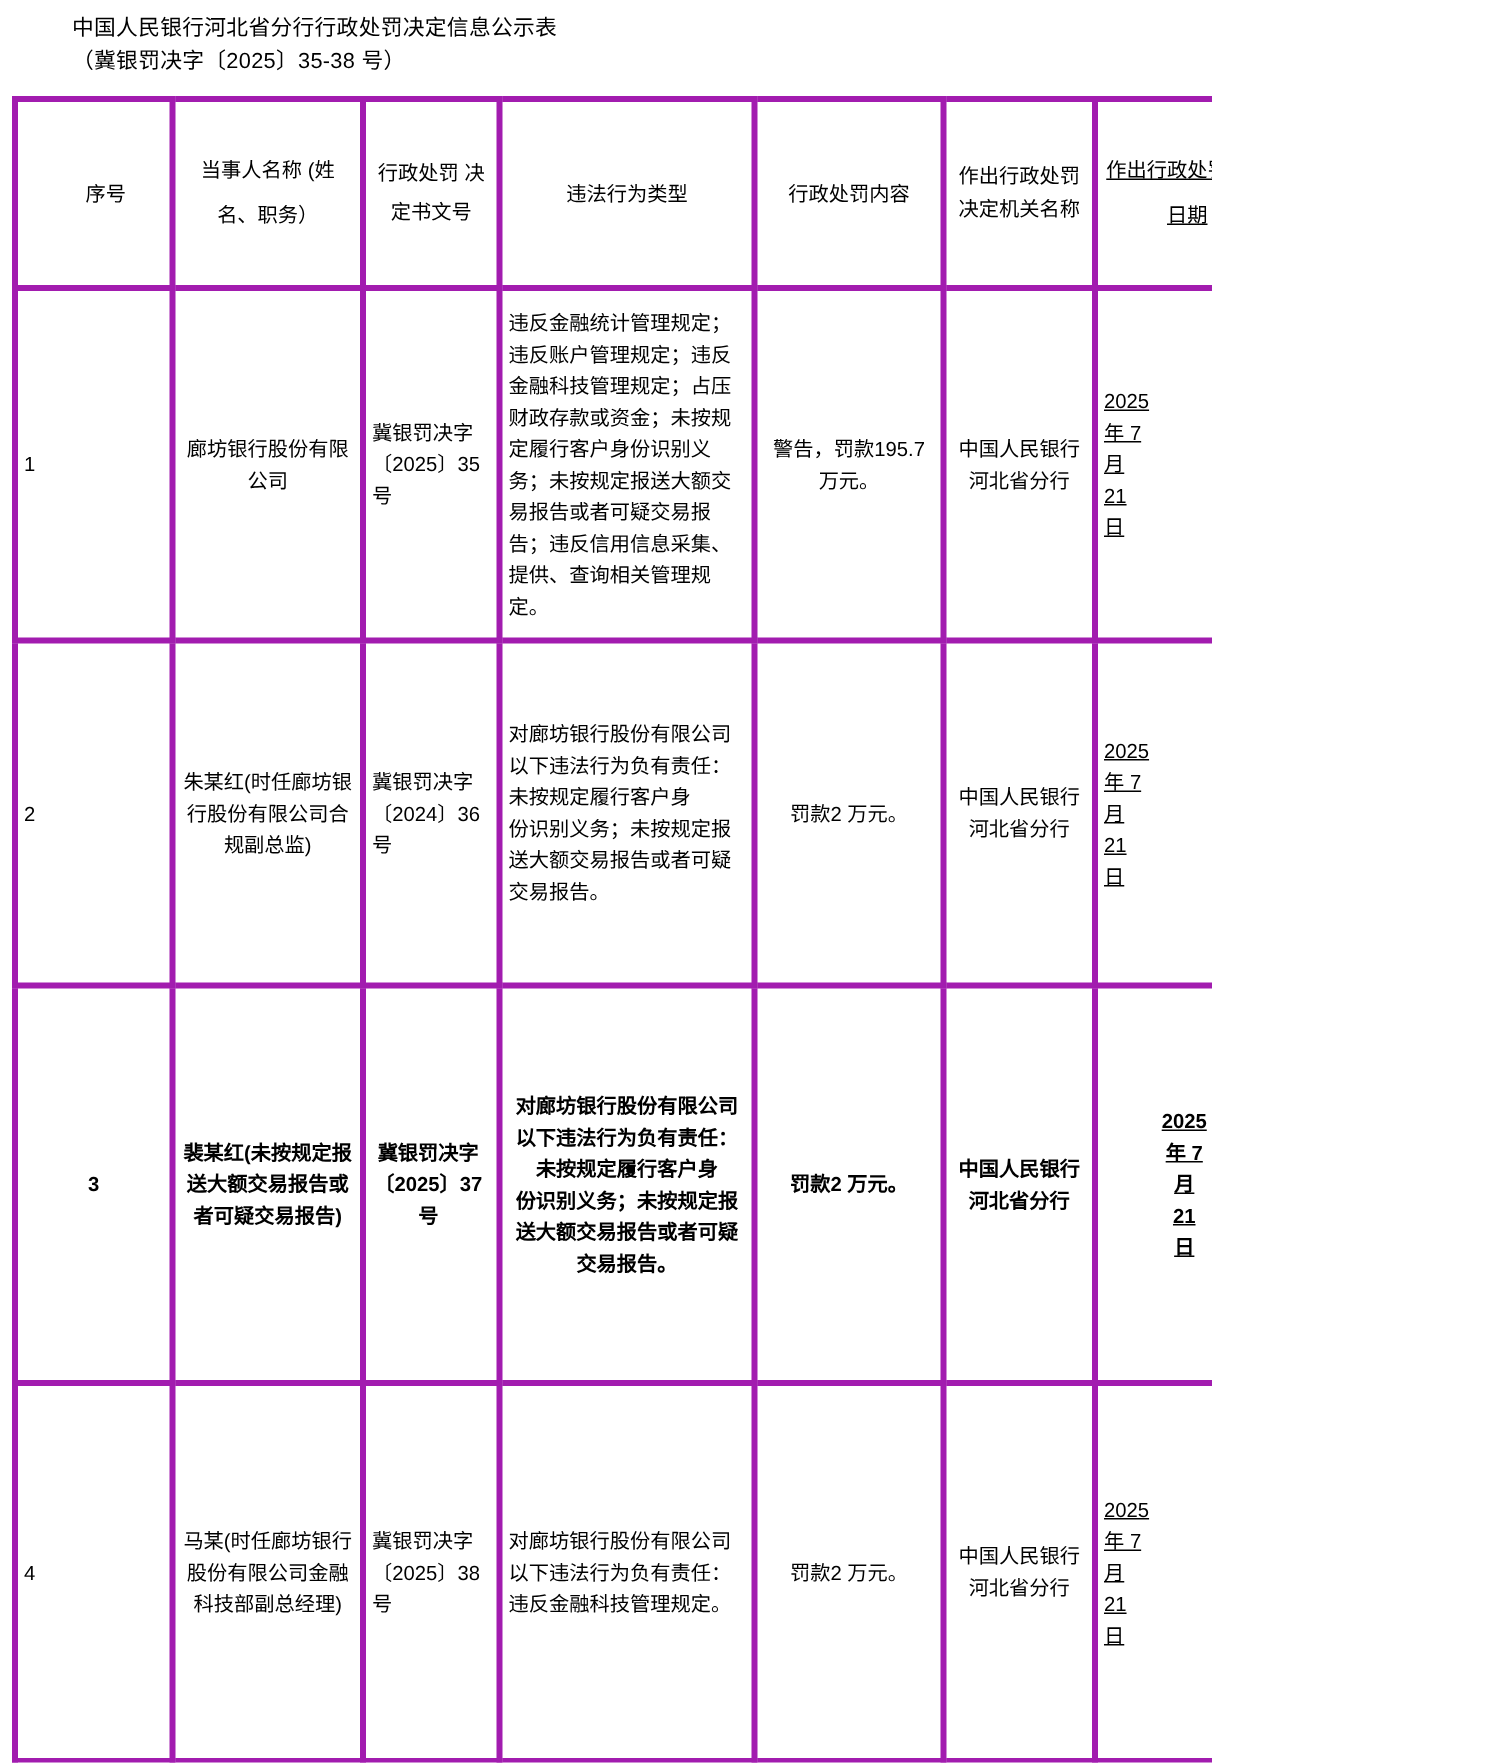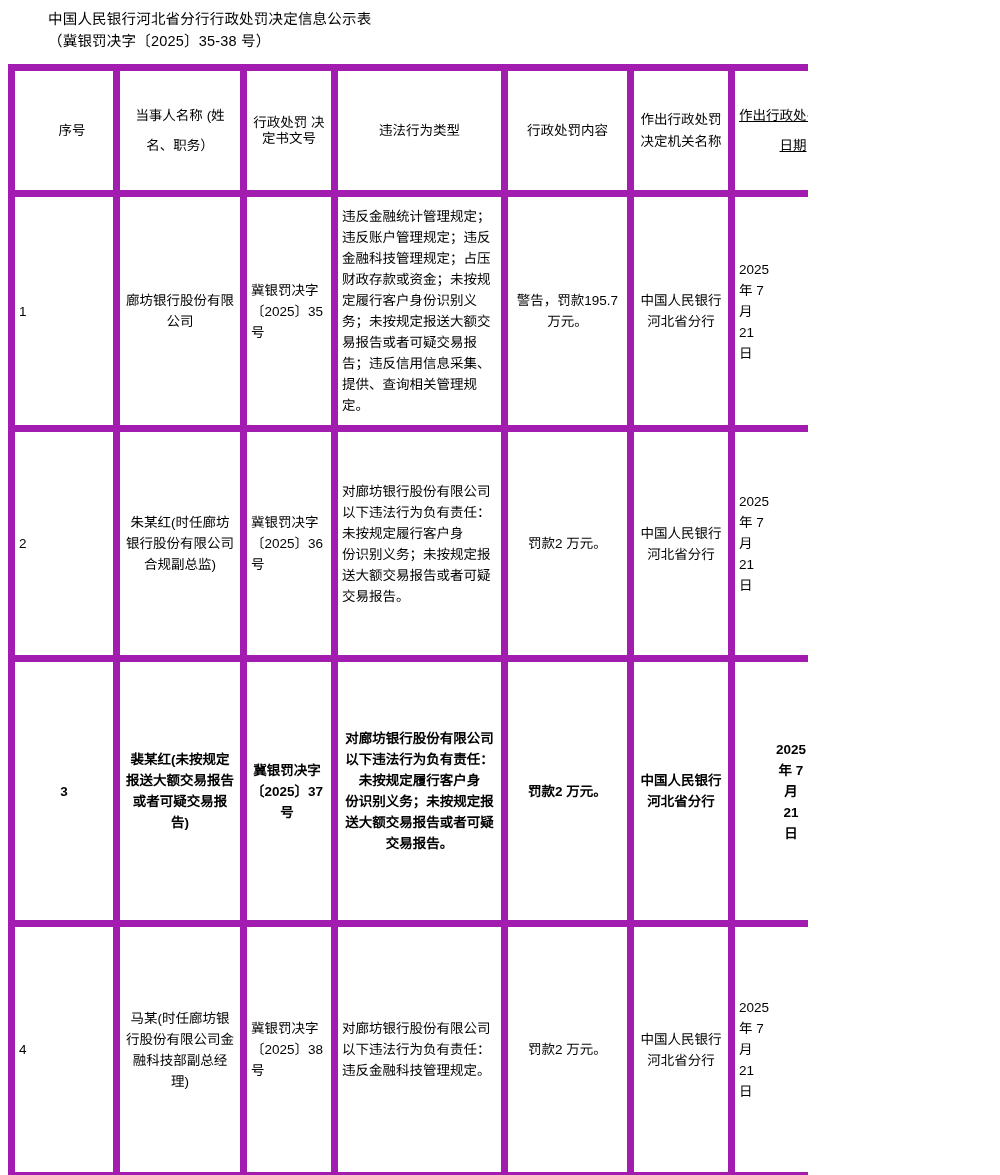--- a/index.html
+++ b/index.html
@@ -35,21 +35,21 @@
     position: absolute;
     left: 8px;
     top: 64px;
     width: 984px;
     border-collapse: collapse;
     table-layout: fixed;
     background: #fff;
   }
   table.pub-table td,
   table.pub-table th {
-    border: 7px solid #a21caf;
+    border: 4px solid #a21caf;
     vertical-align: middle;
     padding: 3px 4px;
     box-sizing: border-box;
     font-weight: normal;
     font-size: 13.5px;
     line-height: 21px;
     word-break: break-all;
     overflow-wrap: anywhere;
   }
   
@@ -65,34 +65,34 @@
 
   thead td {
     text-align: center;
     font-weight: bold;
     font-size: 13.5px;
     line-height: 22px;
     height: 126px;
   }
   thead td.h-seq   { width: 105px; padding-left: 20px; }
   thead td.h-party { line-height: 30px; }
-  thead td.h-doc   { line-height: 16px; }
+  thead td.h-doc   { line-height: 26px; }
   thead td.h-org   { line-height: 22px; }
   thead td.h-date  { line-height: 30px; text-decoration: underline; }
   thead td.h-term  { line-height: 24px; }
   thead td.h-note  { padding: 6px 1px; font-size: 13px; line-height: 18px; }
 
   tbody td { vertical-align: middle; }
   td.seq        { text-align: left;   padding-left: 4px; }
   td.party      { text-align: center; }
   td.docno      { text-align: left;   padding-left: 6px; }
   td.violation  { text-align: left;   white-space: pre-line; margin-left: 27px; }
   td.content    { text-align: center; }
   td.organ      { text-align: center; }
-  td.date       { text-align: left;   padding-left: 16px; white-space: pre-line; }
+  td.date       { text-align: left;   padding-left: 16px; white-space: pre-line; text-decoration: underline; }
   td.term       { text-align: left;   padding-left: 6px; font-family: Liberation Mono, monospace; }
   td.note       { }
 
   
   td.party    { padding-left: 18px; padding-right: 12px; }
   td.organ    { padding-left: 34px; padding-right: 30px; }
   td.content  { padding-left: 26px; padding-right: 26px; }
 
   tr.bold-row td { font-weight: bold; }
   tr.bold-row td.seq   { text-align: center; }
@@ -155,21 +155,21 @@
 月
 21
 日</td>
         <td class="term">3 年</td>
         <td class="note"></td>
       </tr>
 
       <tr class="r2">
         <td class="seq">2</td>
         <td class="party">朱某红(时任廊坊银行股份有限公司合规副总监)</td>
-        <td class="docno">冀银罚决字〔2025〕36 号</td>
+        <td class="docno">冀银罚决字〔2024〕36 号</td>
         <td class="violation">对廊坊银行股份有限公司以下违法行为负有责任：未按规定履行客户身
 份识别义务；未按规定报送大额交易报告或者可疑交易报告。</td>
         <td class="content">罚款2 万元。</td>
         <td class="organ">中国人民银行河北省分行</td>
         <td class="date">2025
 年 7
 月
 21
 日</td>
         <td class="term">3 年</td>

